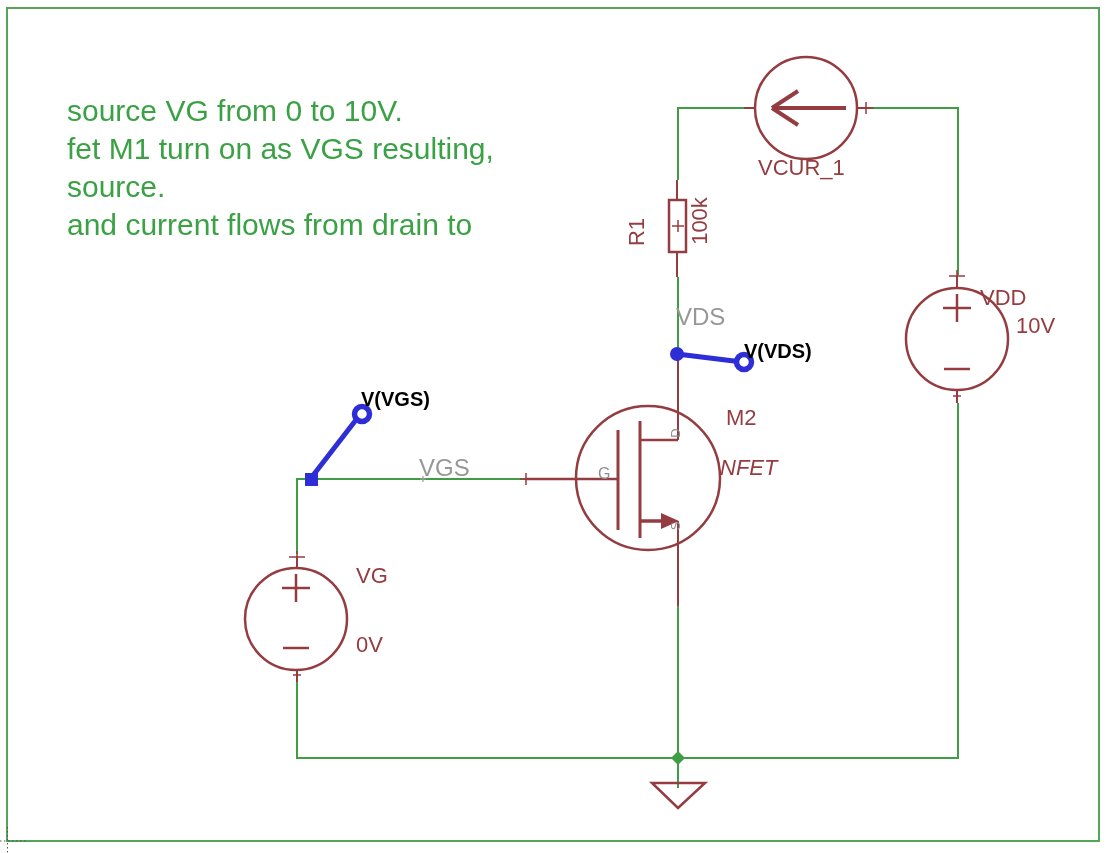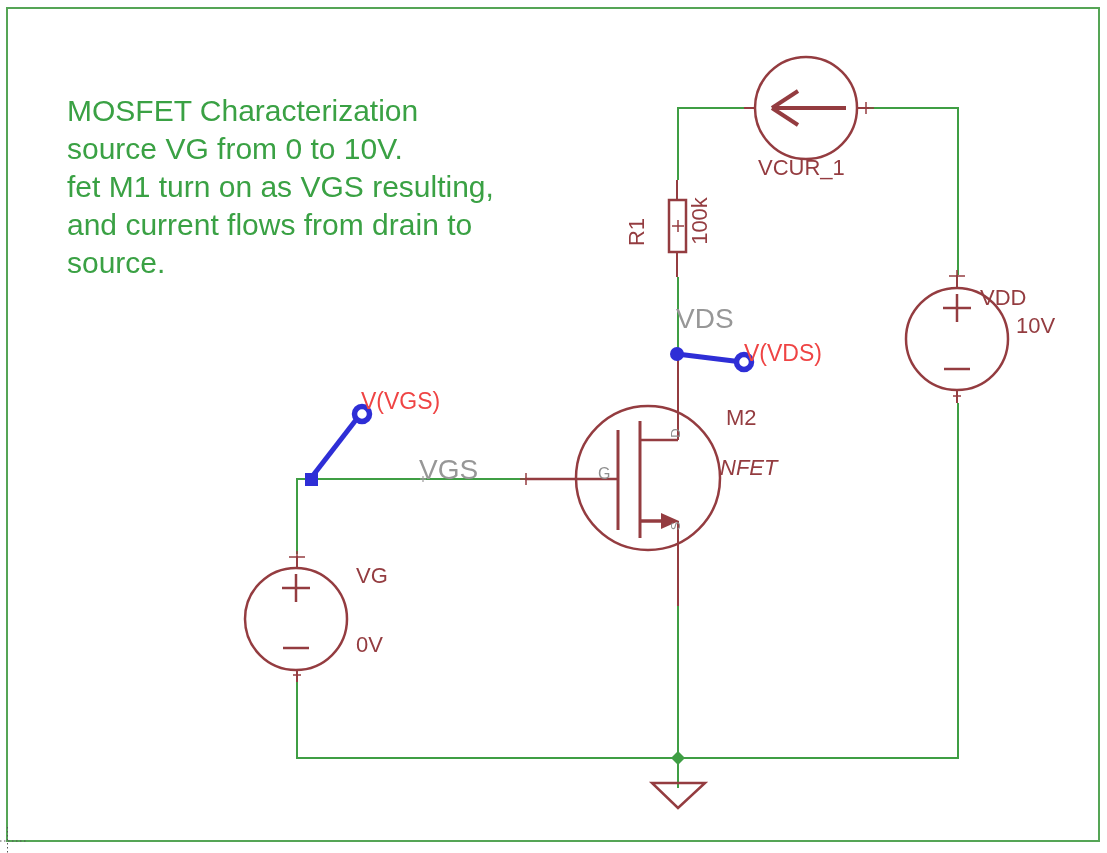--- a/index.html
+++ b/index.html
@@ -10,24 +10,24 @@
     font-family:"Liberation Sans", sans-serif;
     overflow:hidden;
   }
   #schem-svg{position:absolute;left:0;top:0;}
   .label{position:absolute;white-space:nowrap;line-height:1.05;}
   .annotation{
     position:absolute;left:67px;top:92px;
     color:#3aa144;font-size:30px;line-height:38px;
   }
   .maroon{color:#943c40;font-size:22px;}
-  .graynet{color:#979797;font-size:28px;}
+  .graynet{color:#979797;font-size:24px;}
   .pin{color:#8e8e8e;font-size:16px;}
   .pin-small{color:#8e8e8e;font-size:13px;}
-  .blueprobe{color:#ef4444;font-size:23px;}
+  .blueprobe{color:#000000;font-size:20px;font-weight:bold;}
   .rot{transform:translate(-50%,-50%) rotate(-90deg);}
 </style>
 </head>
 <body>
 
 <div id="canvas">
 
   <svg id="schem-svg" width="1107" height="853" viewBox="0 0 1107 853">
 
     <rect x="7" y="8" width="1092" height="833" fill="none" stroke="#55a556" stroke-width="2"></rect>
@@ -141,25 +141,24 @@
     </g>
 
     <g>
       <line x1="677" y1="354" x2="742" y2="362" stroke="#2e2ed6" stroke-width="5"></line>
       <circle cx="677" cy="354" r="7" fill="#2e2ed6"></circle>
       <circle cx="744" cy="362" r="7.5" fill="#ffffff" stroke="#2e2ed6" stroke-width="5.5"></circle>
     </g>
   </svg>
 
   <div class="annotation">
-    <div>MOSFET Characterization</div>
     <div>source VG from 0 to 10V.</div>
     <div>fet M1 turn on as VGS resulting,</div>
+    <div>source.</div>
     <div>and current flows from drain to</div>
-    <div>source.</div>
   </div>
 
   <div class="label maroon" style="left:758px;top:156px;text-align:center;">VCUR_1</div>
   <div class="label maroon rot" style="left:637px;top:232px;">R1</div>
   <div class="label maroon rot" style="left:700px;top:221px;">100k</div>
   <div class="label maroon" style="left:726px;top:406px;">M2</div>
   <div class="label maroon" style="left:720px;top:456px;font-style:italic;">NFET</div>
   <div class="label maroon" style="left:980px;top:286px;">VDD</div>
   <div class="label maroon" style="left:1016px;top:314px;">10V</div>
   <div class="label maroon" style="left:356px;top:564px;">VG</div>

